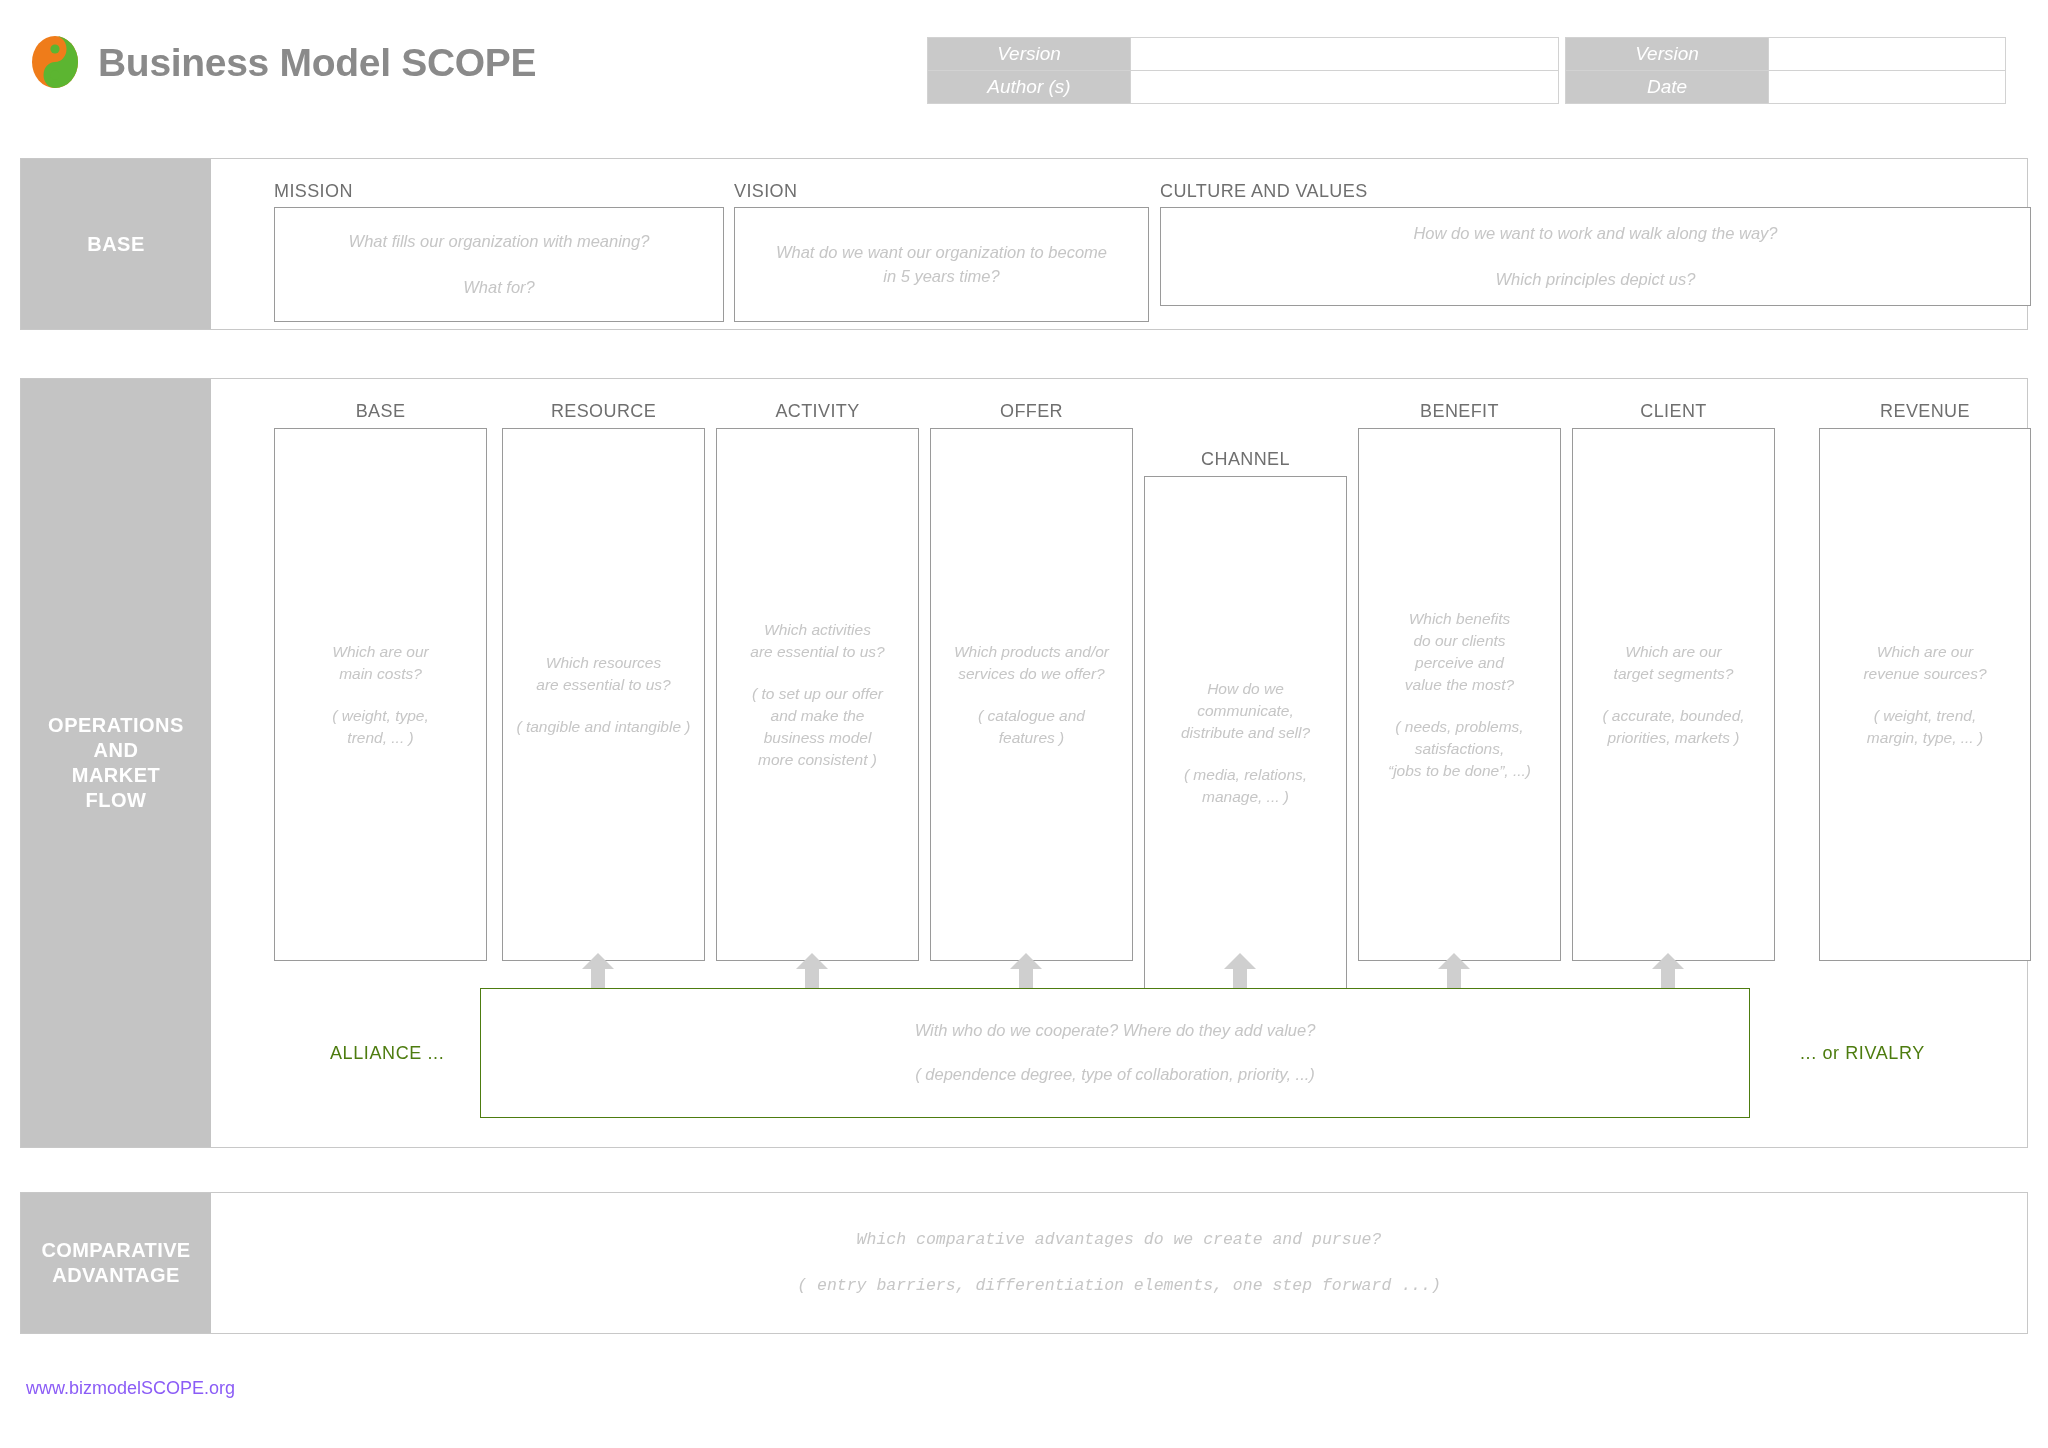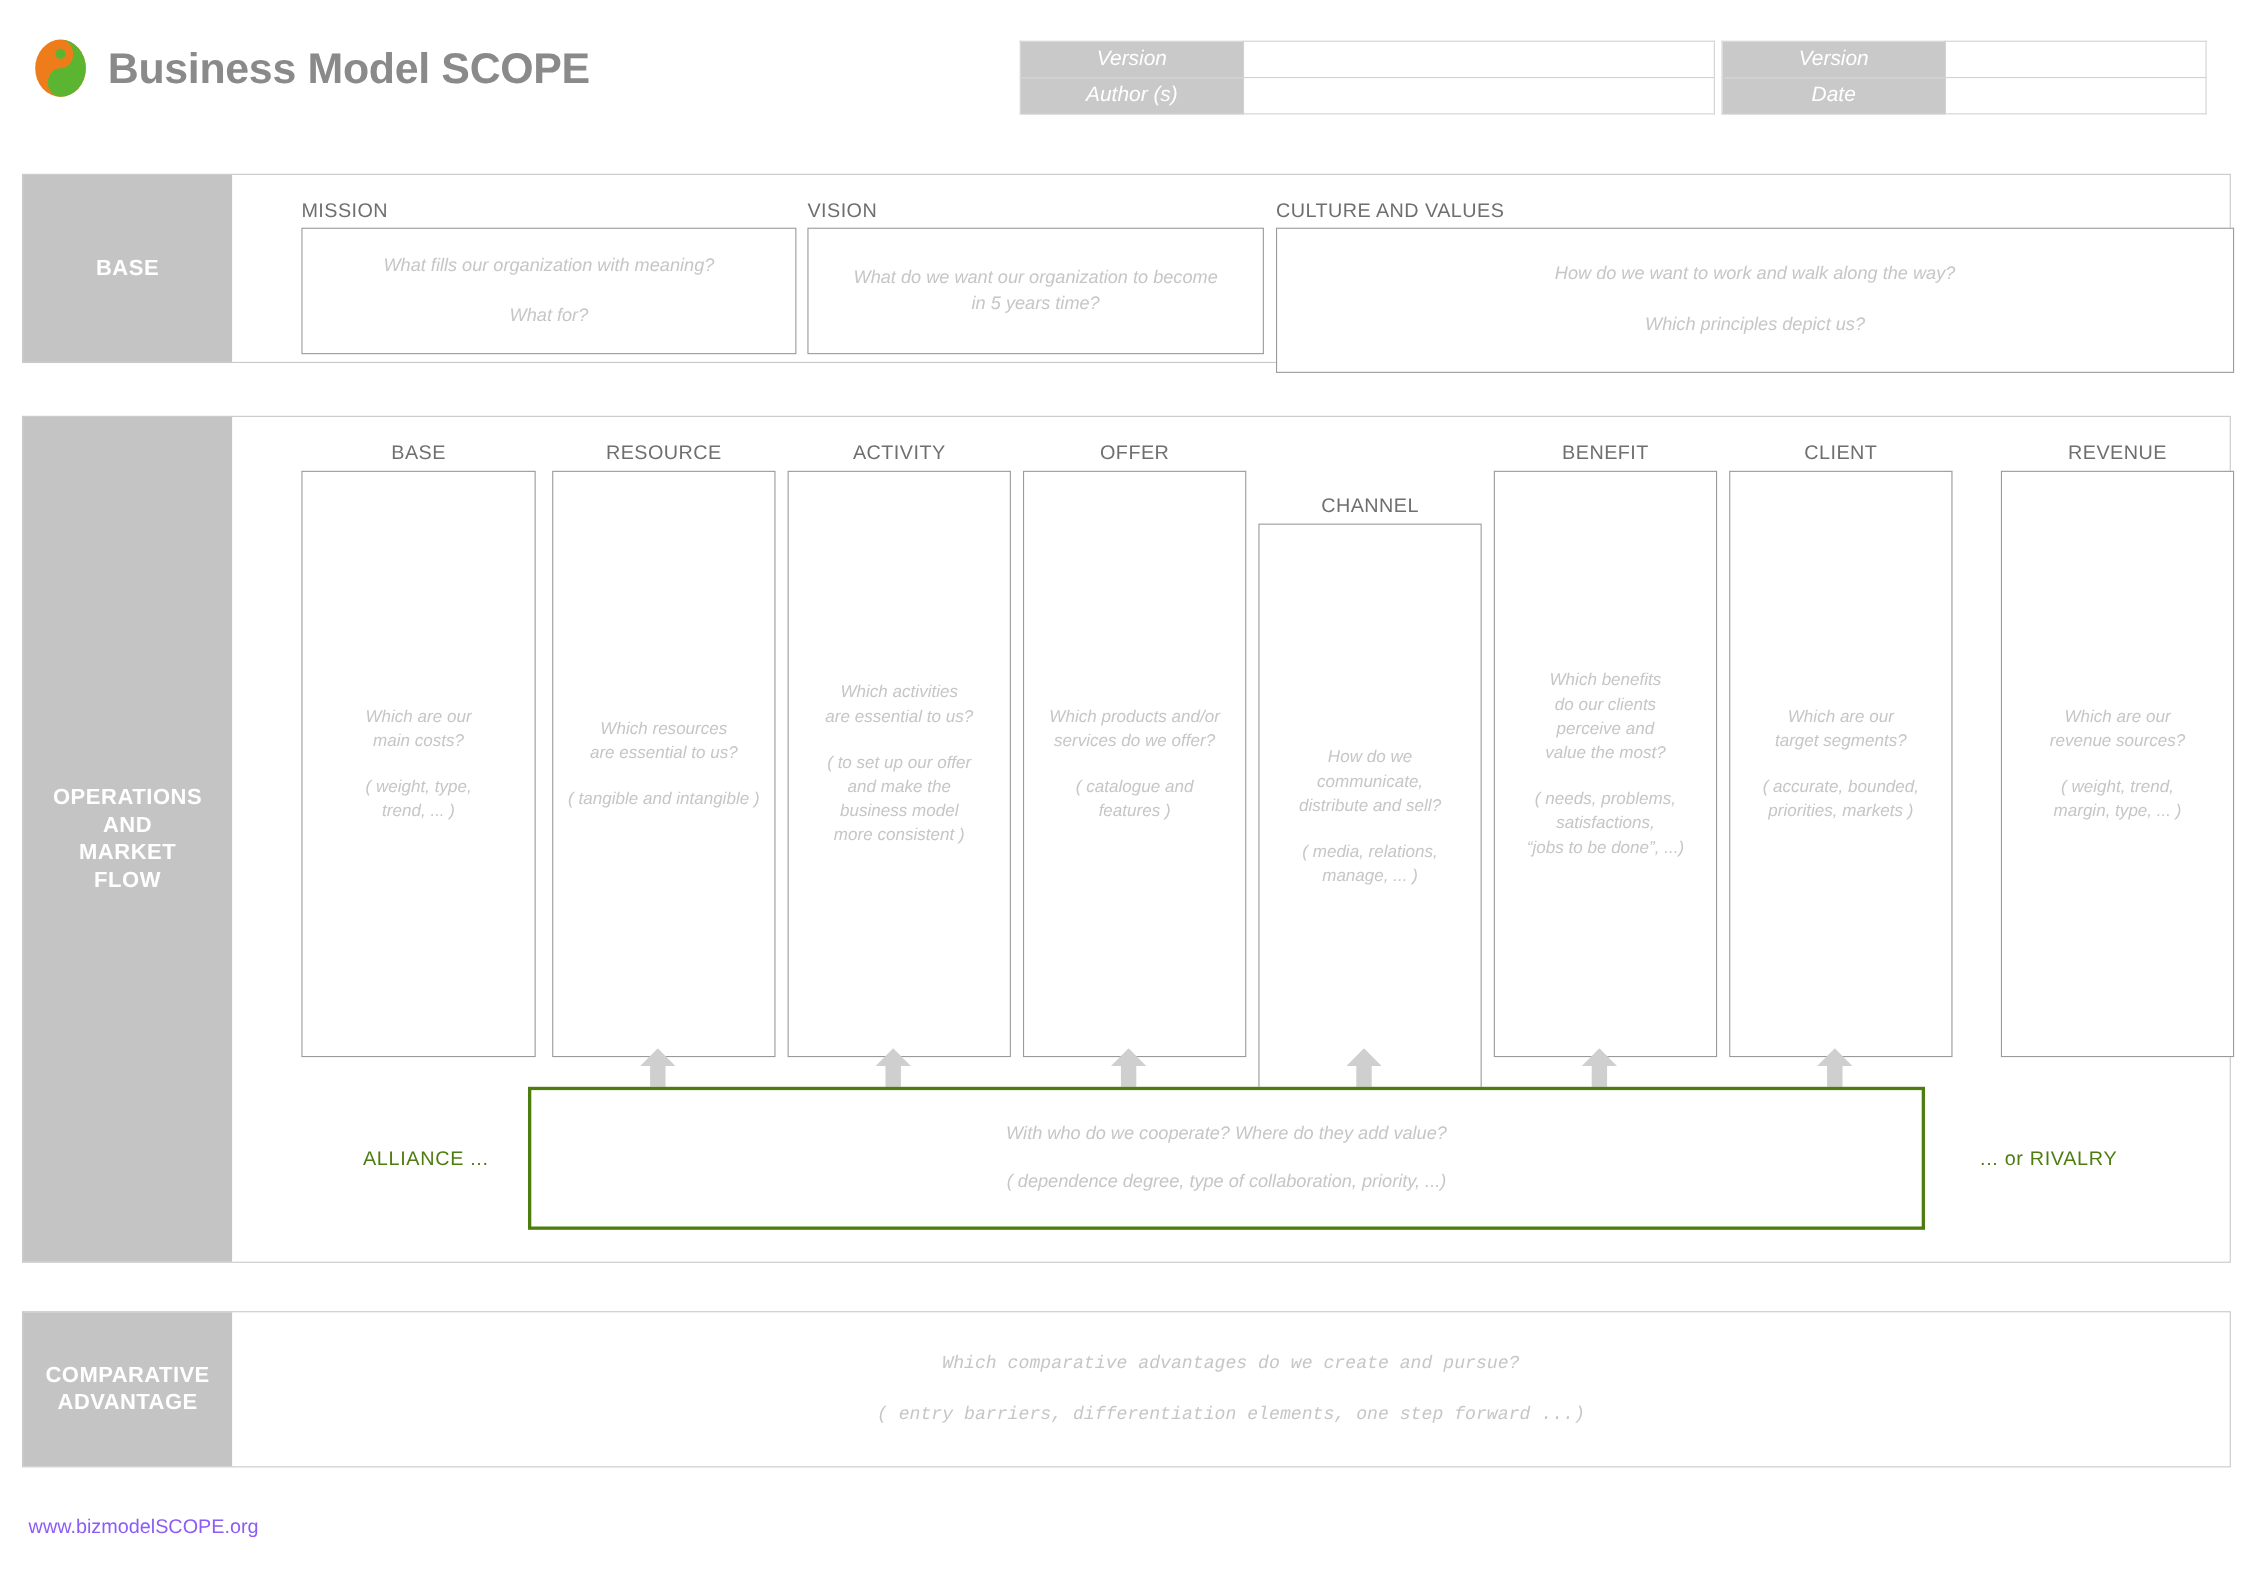--- a/index.html
+++ b/index.html
@@ -66,21 +66,21 @@
     color:#c6c6c6; font-style:italic; font-size:16.5px;
     text-align:center; line-height:1.45; white-space:pre-line;
   }
   .ghost.sub { margin-top:22px; }
 
   #base-mission { left:253px; top:22px; width:450px; }
   #base-mission .field-box { height:115px; }
   #base-vision { left:713px; top:22px; width:415px; }
   #base-vision .field-box { height:115px; }
   #base-culture { left:1139px; top:22px; width:871px; }
-  #base-culture .field-box { height:132px; }
+  #base-culture .field-box { height:99px; }
 
   
   #ops-row { left:20px; top:378px; width:2008px; height:770px; }
   #ops-row .sidebar-cell { font-size:20px; letter-spacing:0.5px; }
 
   .op-col { position:absolute; top:22px; }
   .op-head {
     font-size:18px; color:#6f6f6f; text-align:center;
     letter-spacing:0.4px; margin-bottom:6px; white-space:nowrap;
   }
@@ -88,21 +88,21 @@
     border:1px solid #9a9a9a; background:#fff; height:533px;
     display:flex; flex-direction:column; align-items:center; justify-content:center;
     padding:0 6px;
   }
   .op-box .ghost { font-size:15.5px; line-height:1.42; }
   .op-box .ghost.sub { margin-top:20px; }
 
   
   #alliance-box {
     position:absolute; left:480px; top:988px; width:1270px; height:130px;
-    border:3px solid #4d7c0f; background:#fff;
+    border:1px solid #4d7c0f; background:#fff;
     display:flex; flex-direction:column; align-items:center; justify-content:center;
   }
   #alliance-box .ghost { font-size:16.5px; }
   #alliance-box .ghost.sub { margin-top:20px; }
 
   .alliance-label {
     position:absolute; font-size:18px; color:#4d7c0f;
     letter-spacing:0.6px; white-space:nowrap; font-weight:500;
   }
   #alliance-left { left:330px; top:1043px; }

